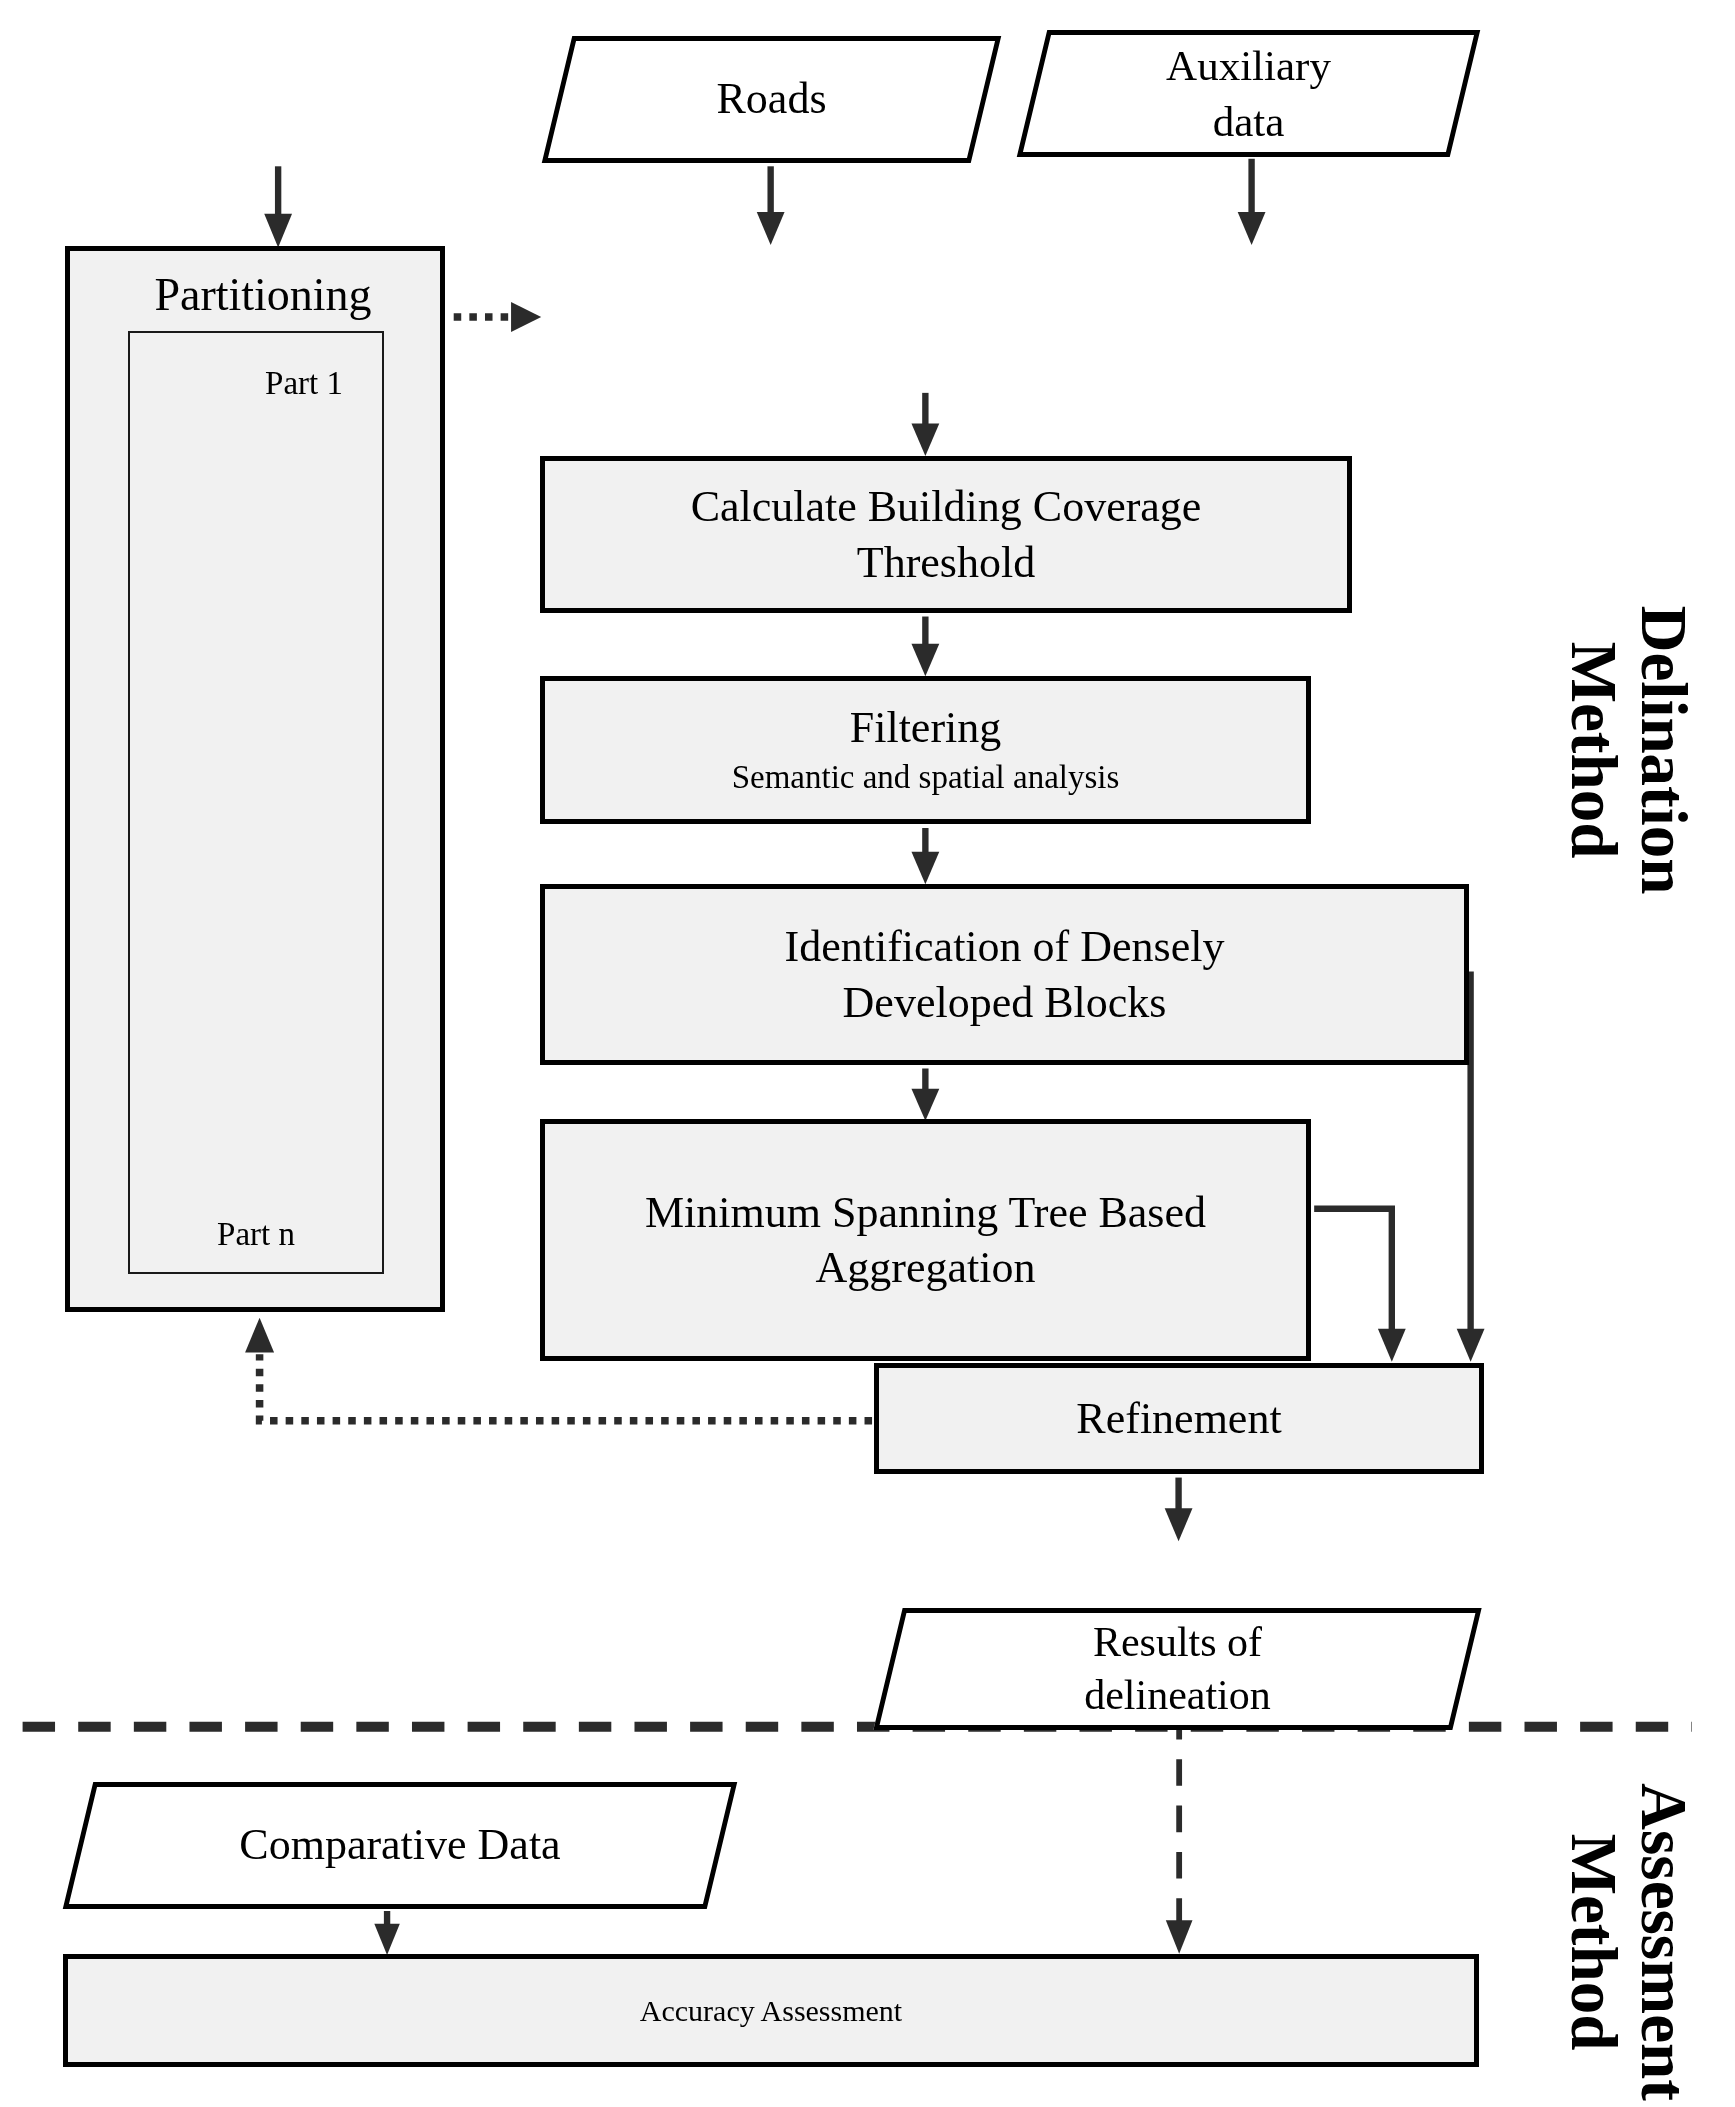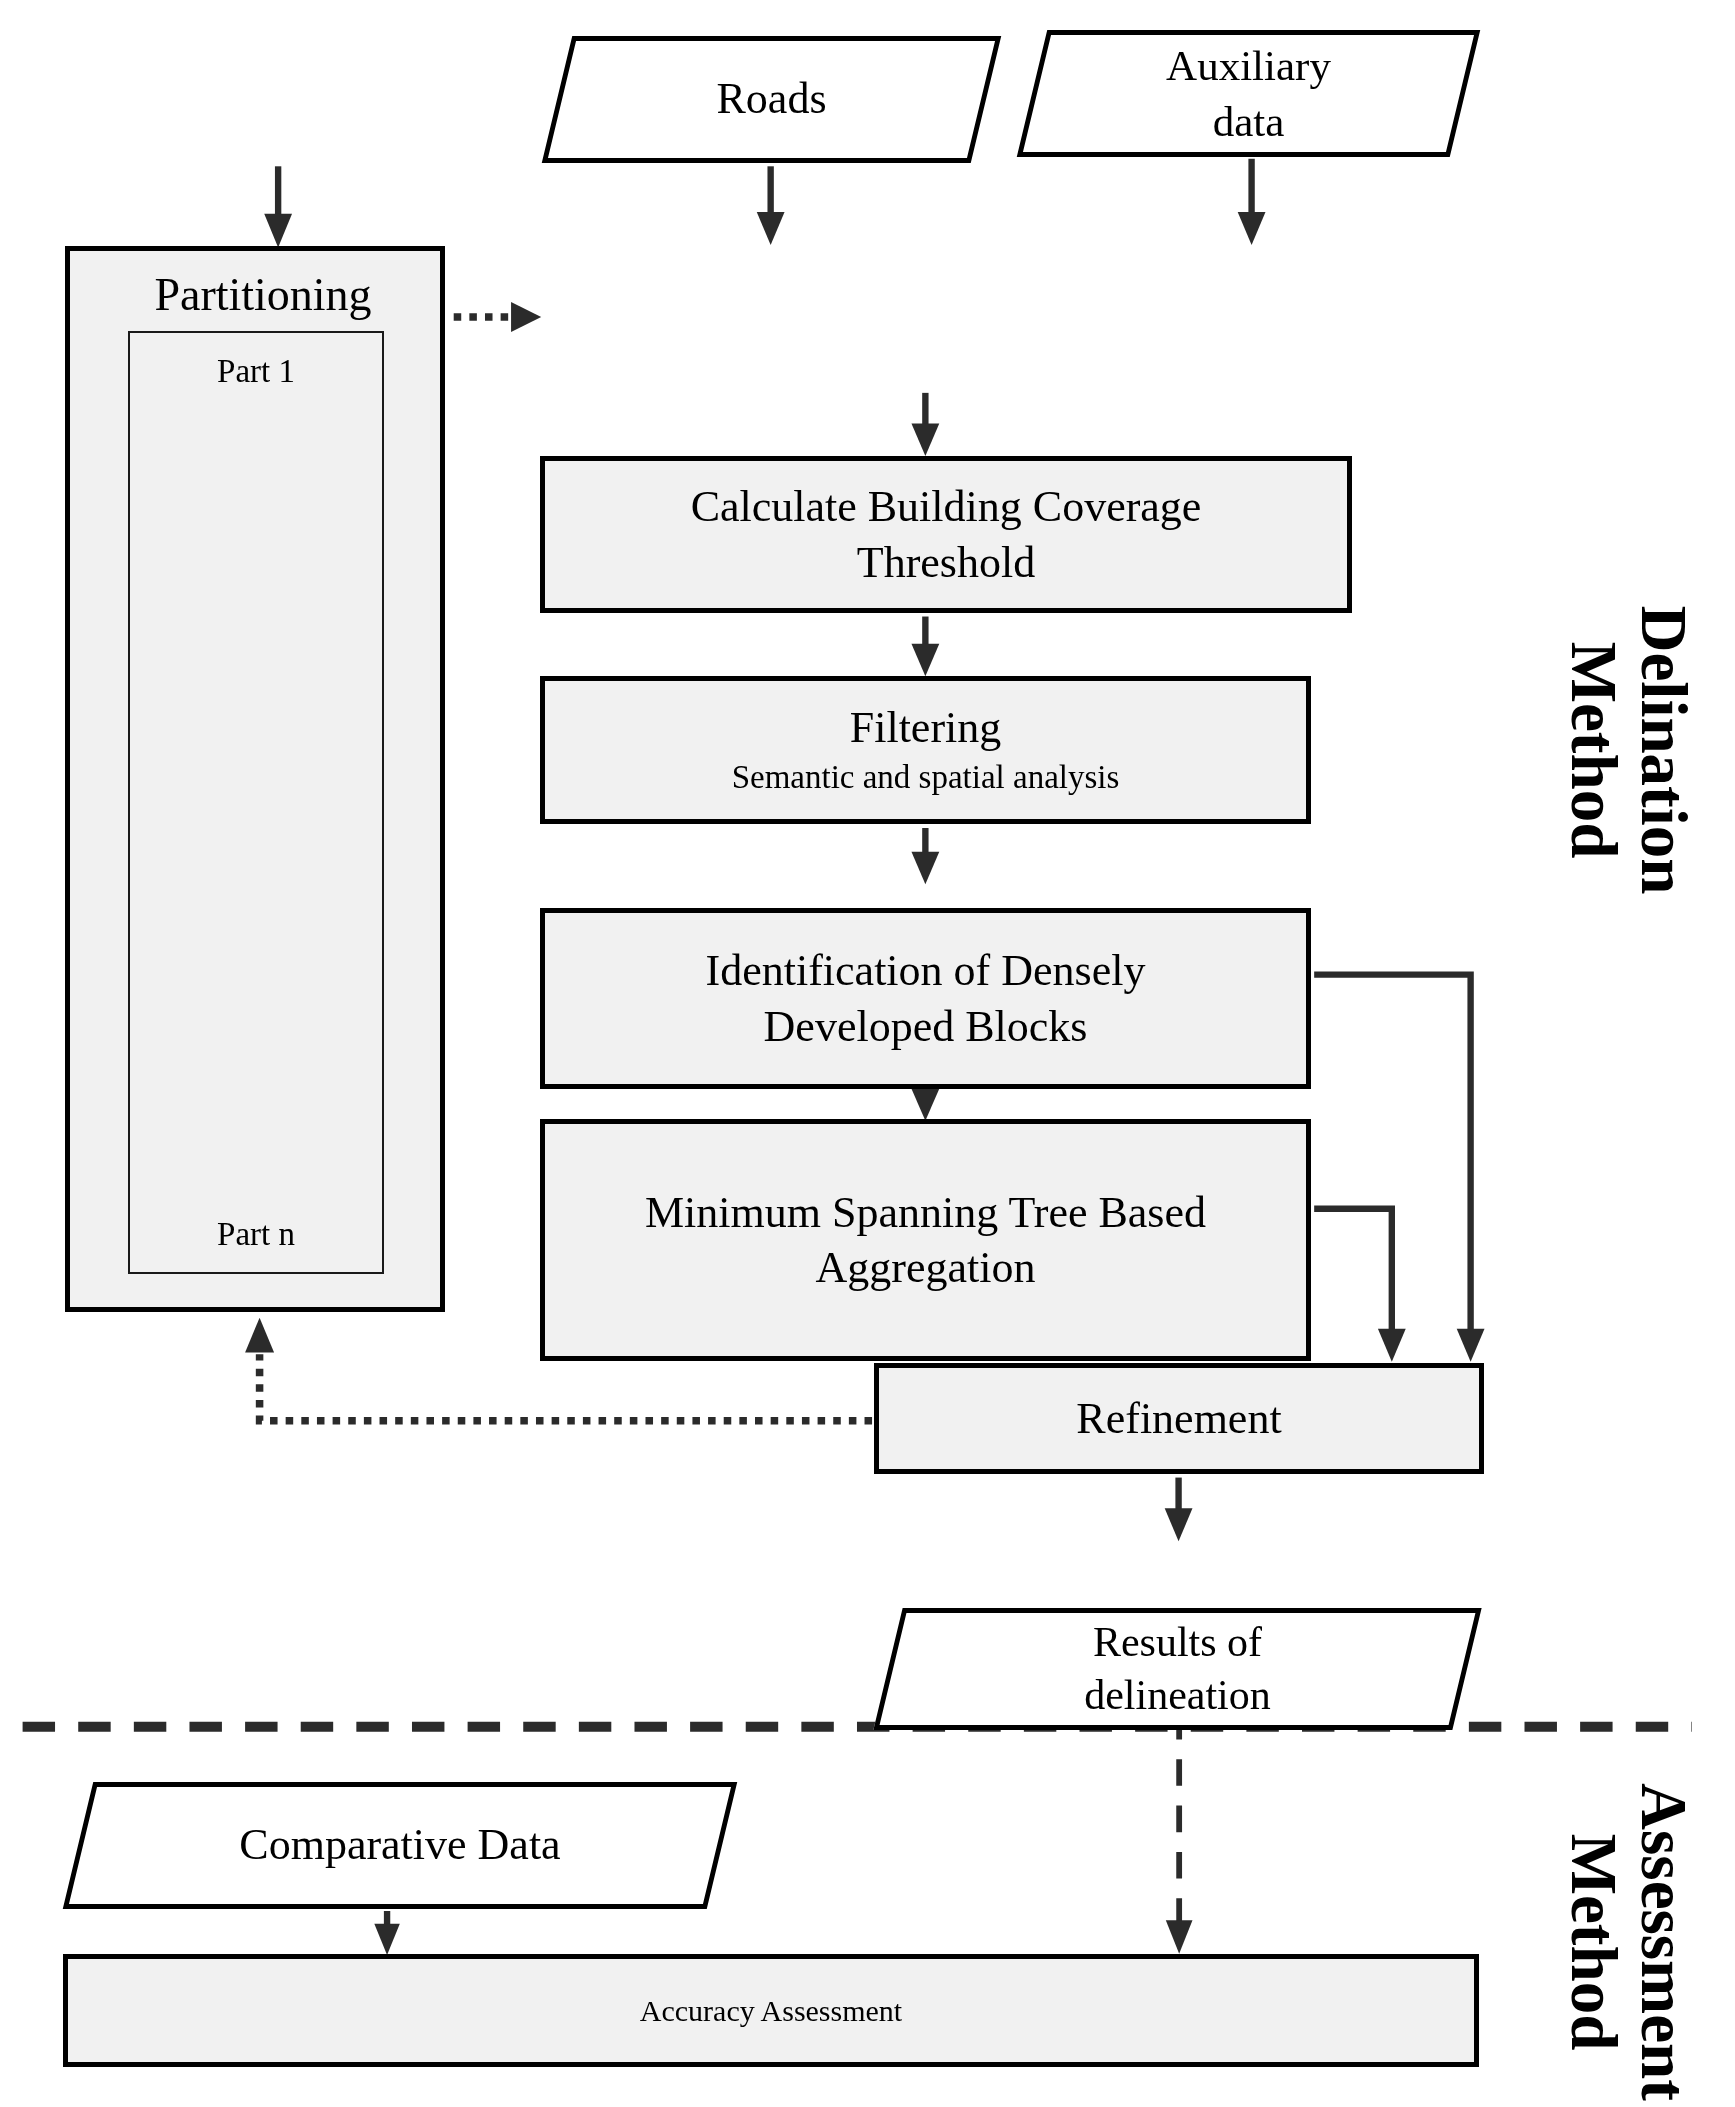--- a/index.html
+++ b/index.html
@@ -34,21 +34,21 @@
   .partition{
     position:absolute;box-sizing:border-box;background:#f1f1f1;border:5.8px solid #000;
   }
   .partition .ptitle{
     position:absolute;left:0;top:18.5px;width:100%;text-align:center;font-size:46px;line-height:1.1;margin-left:8px;
   }
   .inner-box{
     position:absolute;box-sizing:border-box;border:2.3px solid #1a1a1a;
   }
   .part-lbl{position:absolute;left:0;width:100%;text-align:center;font-size:33px;line-height:1.1;}
-  .part-first{top:20px;}
+  .part-first{top:32px;padding-left:48px;}
   .part-last{bottom:19.7px;}
 
   
   .side-label{
     position:absolute;transform:translate(-50%,-50%) rotate(90deg);
     font-weight:bold;font-size:65px;line-height:1.08;text-align:center;white-space:nowrap;
   }
 </style>
 </head>
 <body>
@@ -153,21 +153,21 @@
   <div class="pbox" style="left:540px;top:456px;width:812px;height:157px;font-family:Liberation Serif, serif;">
     <div class="bl">Calculate Building Coverage</div>
     <div class="bl">Threshold</div>
   </div>
 
   <div class="pbox" style="left:540px;top:676px;width:771px;height:148px;">
     <div class="bl">Filtering</div>
     <div class="bl-sub">Semantic and spatial analysis</div>
   </div>
 
-  <div class="pbox" style="left:540px;top:884px;width:771px;height:181px;margin-top:24px;">
+  <div class="pbox" style="left:540px;top:884px;width:929px;height:181px;">
     <div class="bl">Identification of Densely</div>
     <div class="bl">Developed Blocks</div>
   </div>
 
   <div class="pbox" style="left:540px;top:1119px;width:771px;height:242px;">
     <div class="bl">Minimum Spanning Tree Based</div>
     <div class="bl">Aggregation</div>
   </div>
 
   <div class="pbox" style="left:874px;top:1363px;width:610px;height:111px;">

